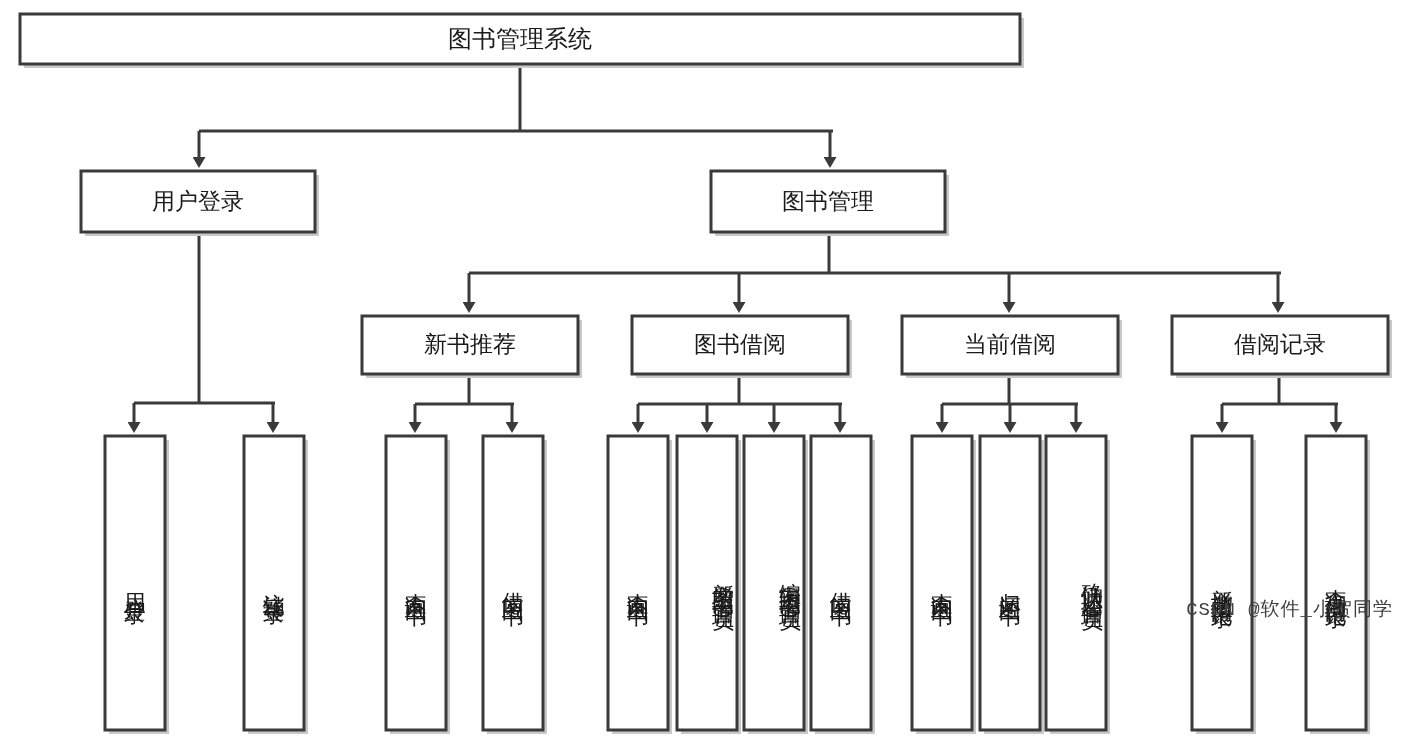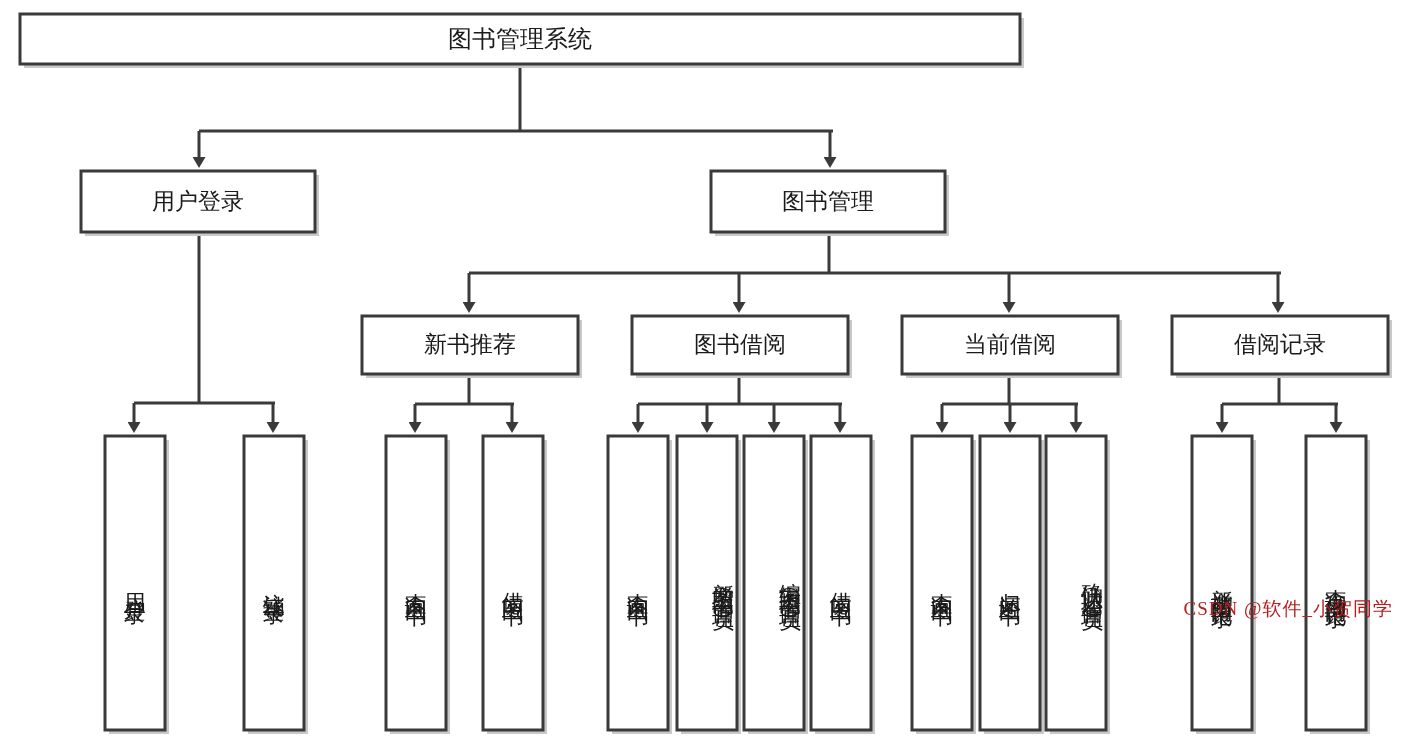--- a/index.html
+++ b/index.html
@@ -69,23 +69,23 @@
     line-height: 1.25;
     letter-spacing: 4px;
     color: #1a1a1a;
     white-space: nowrap;
     pointer-events: none;
   }
   .watermark {
     position: absolute;
     right: 12px;
     bottom: 6px;
-    font-family: Liberation Serif, serif;
+    font-family: Liberation Mono, monospace;
     font-size: 19px;
-    color: #b91c1c;
+    color: #404040;
     letter-spacing: 1px;
     white-space: nowrap;
   }
 </style>
 </head>
 <body>
 
 <div id="diagram-root">
 
   <svg class="canvas" viewBox="0 0 1405 747" xmlns="http://www.w3.org/2000/svg">

